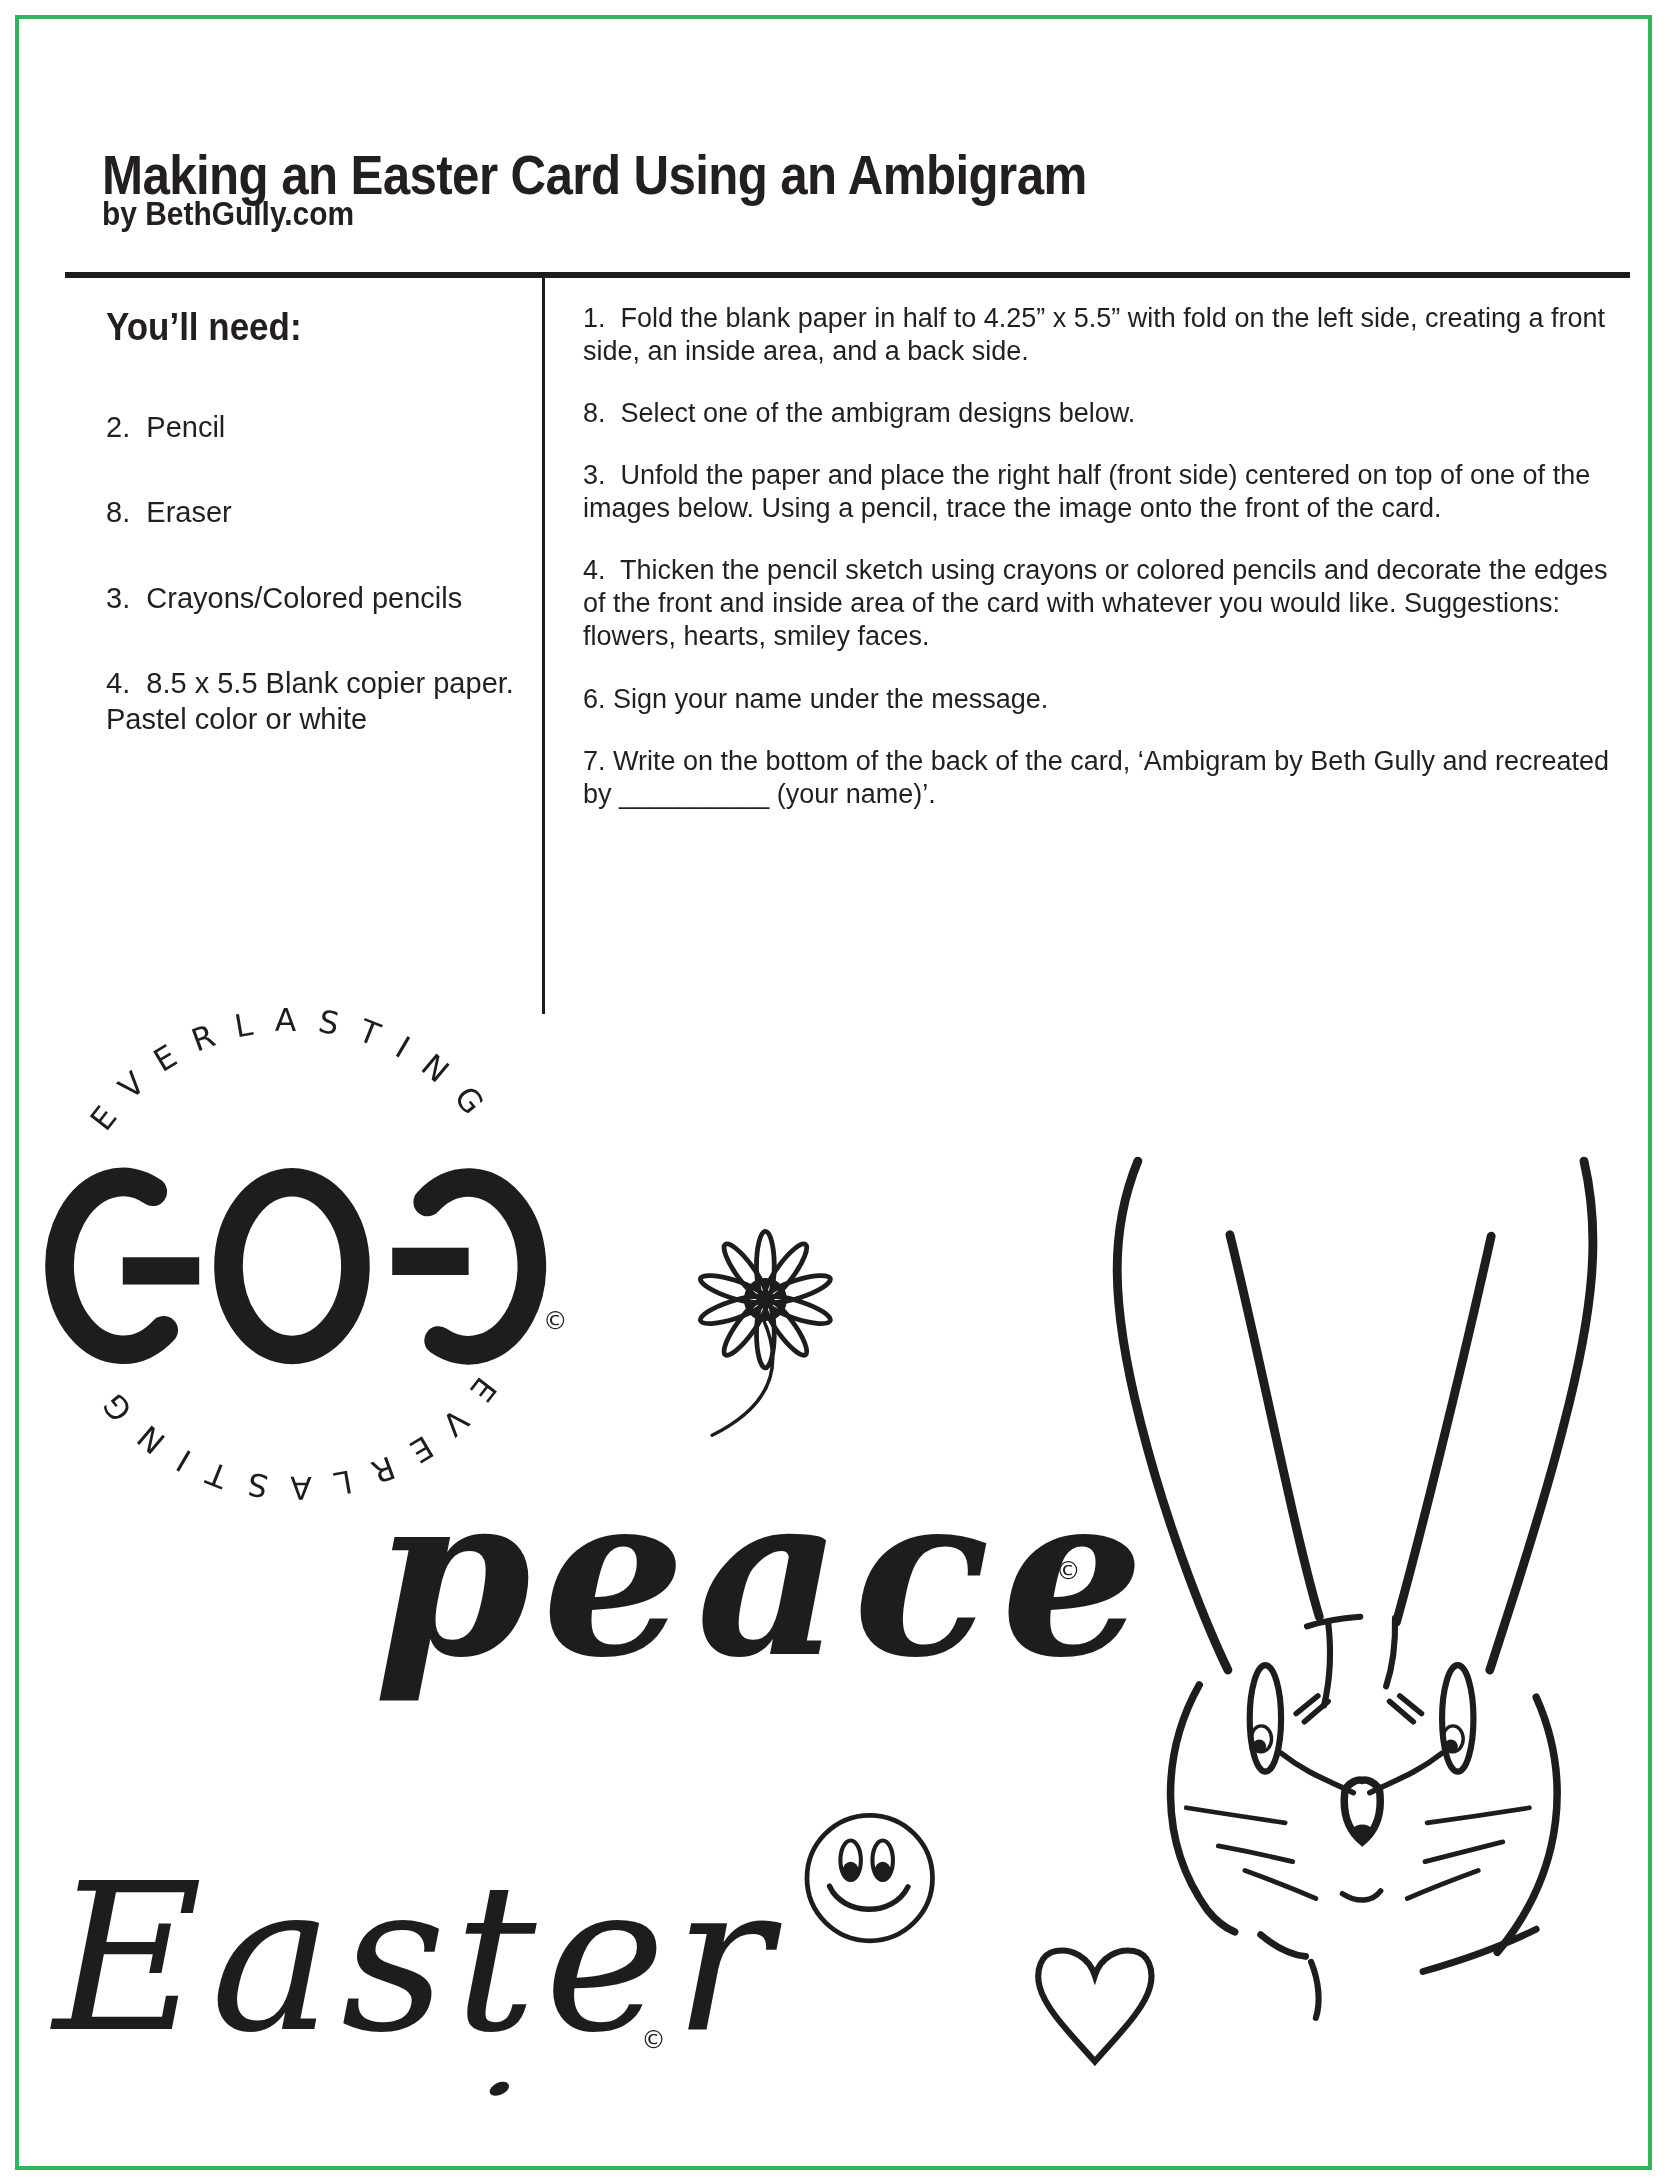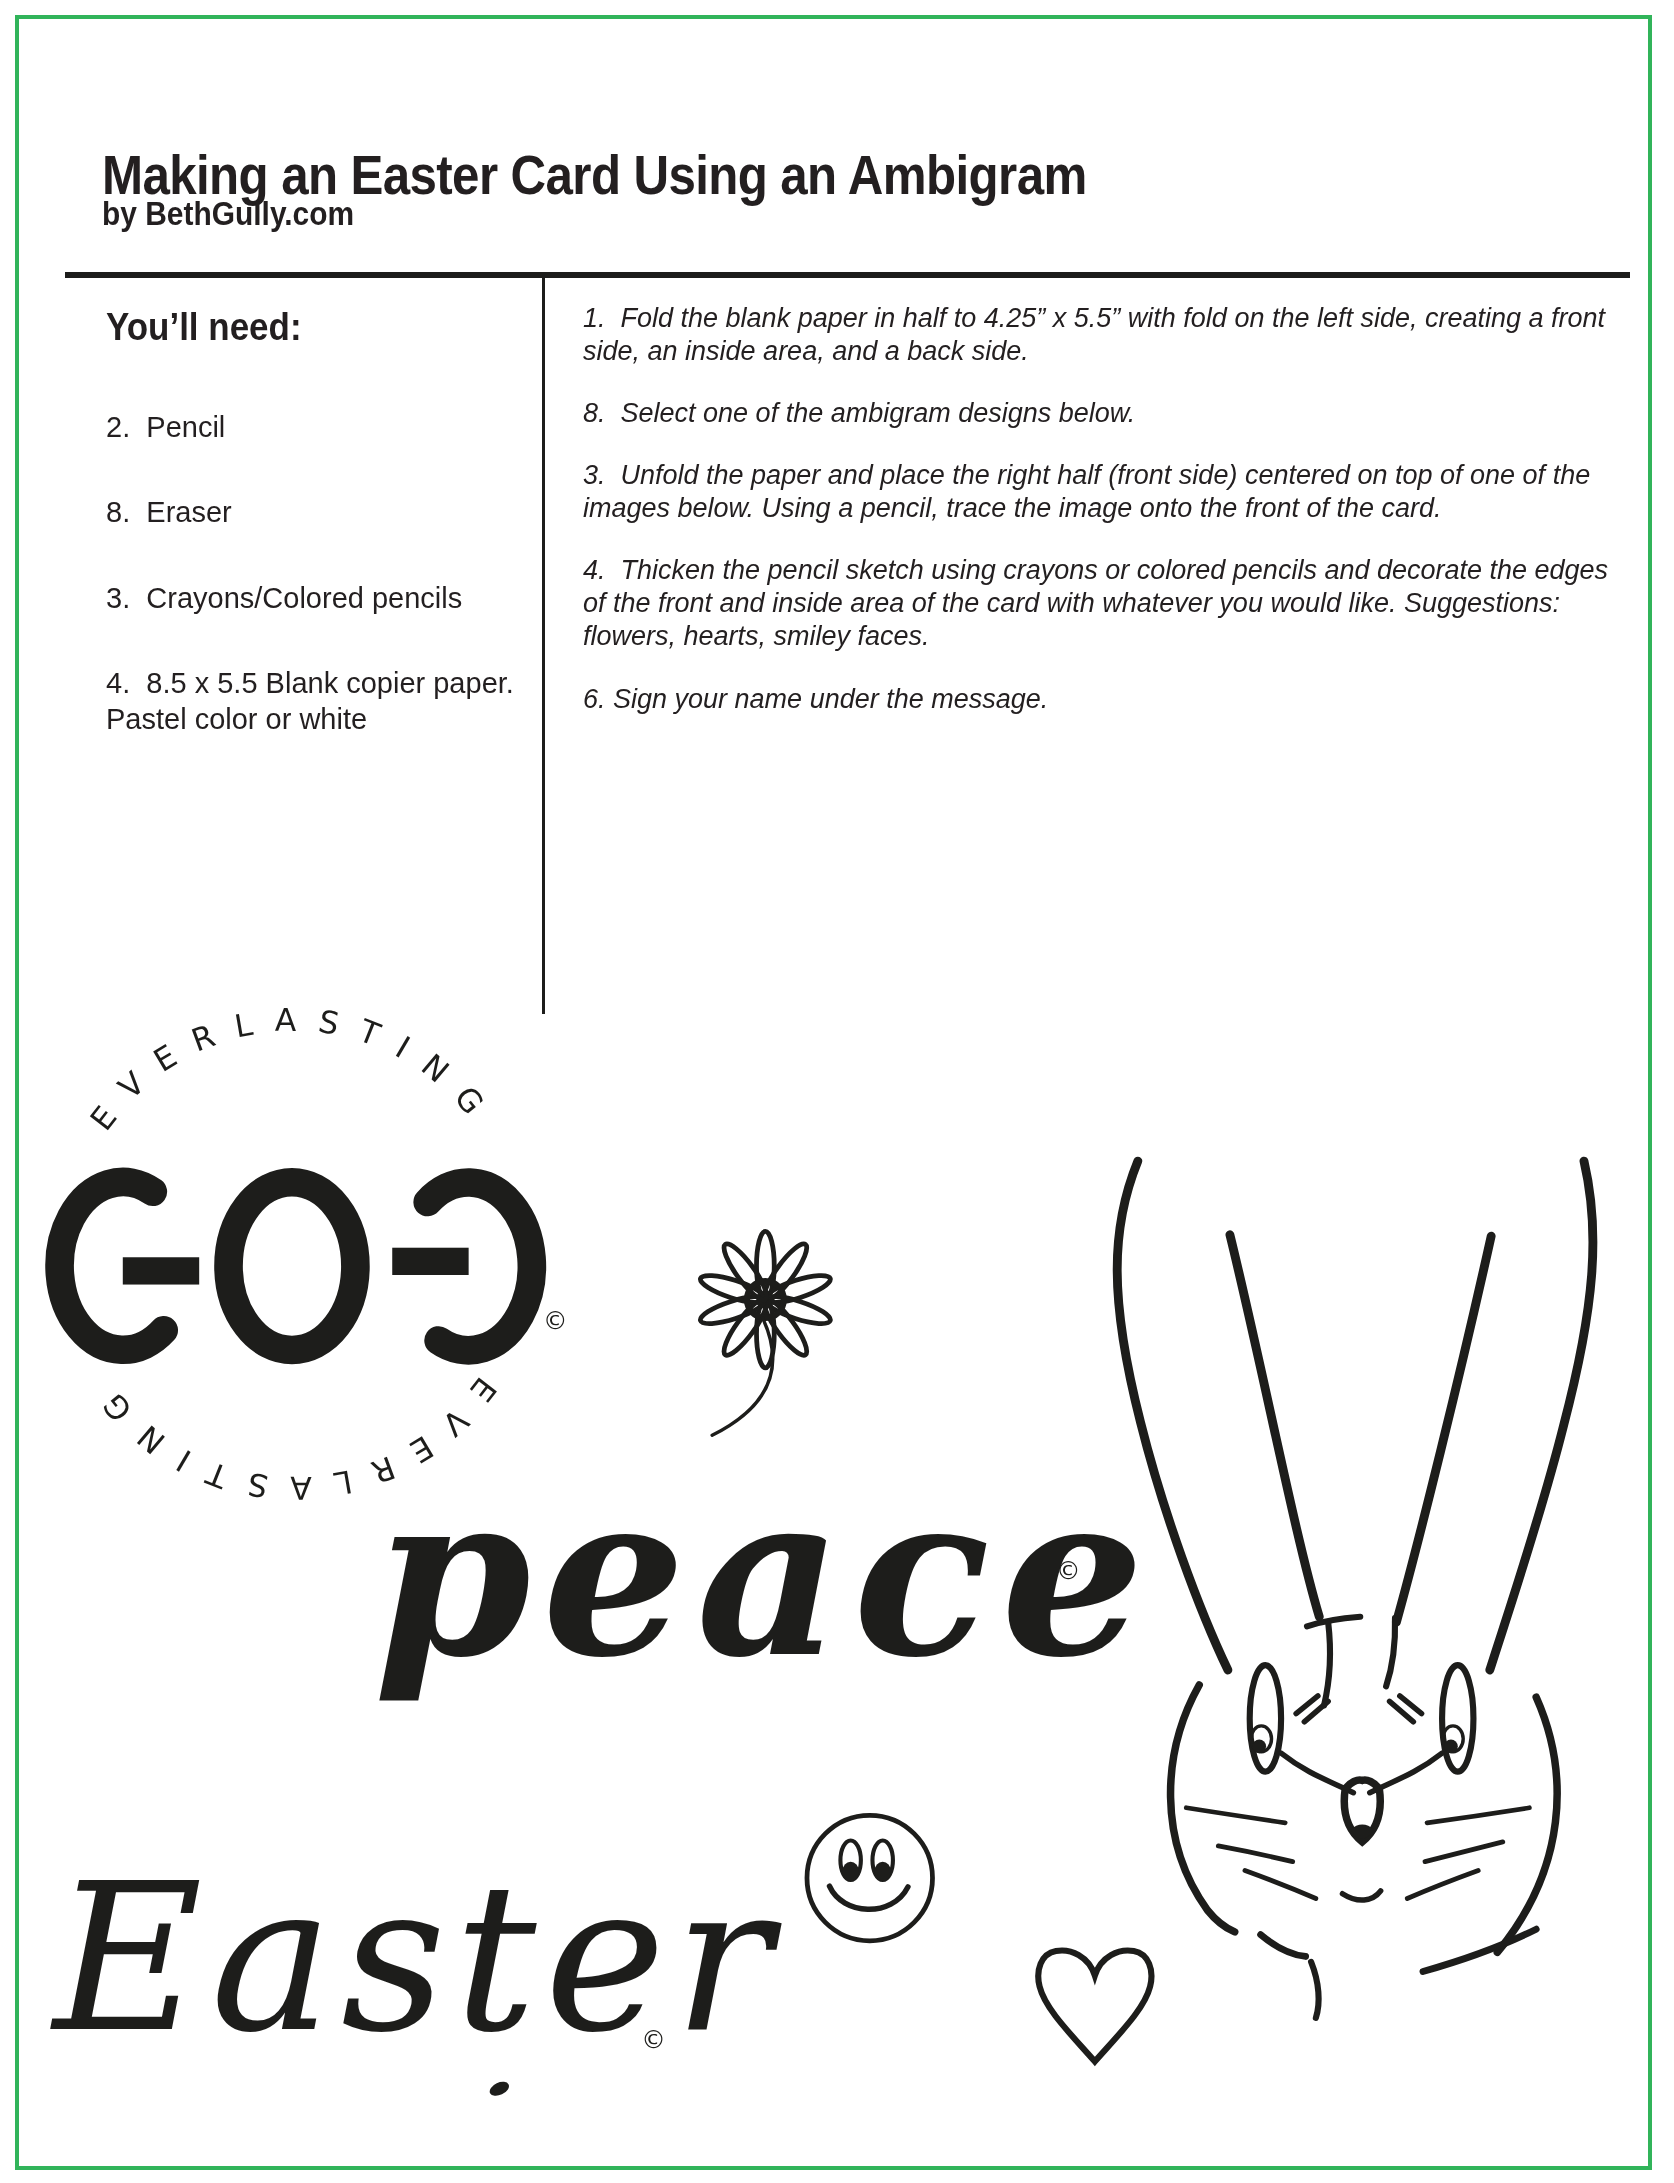--- a/index.html
+++ b/index.html
@@ -50,21 +50,20 @@
     margin-bottom:49px;
     white-space:pre-wrap;
   }
   .steps{
     position:absolute;left:583px;top:302px;width:1044px;
   }
   .steps .step{
     font-size:27px;line-height:1.225;
     margin-bottom:29px;
     white-space:pre-wrap;
-    font-style:italic;
   }
   svg.art{
     position:absolute;left:0;top:0;width:1674px;height:2183px;
   }
   svg .ink{stroke:#1d1d1b;fill:none;stroke-linecap:round;}
   svg .fillink{fill:#1d1d1b;stroke:none;}
   svg .arc-text{
     font-family:"DejaVu Sans", sans-serif;
     font-size:46px;letter-spacing:30px;fill:#1d1d1b;
   }
@@ -101,20 +100,21 @@
   <div class="mat-item">3.  Crayons/Colored pencils</div>
   <div class="mat-item">4.  8.5 x 5.5 Blank copier paper. Pastel color or white</div>
 </div>
 
 <div class="steps">
   <div class="step">1.  Fold the blank paper in half to 4.25” x 5.5” with fold on the left side, creating a front side, an inside area, and a back side.</div>
   <div class="step">8.  Select one of the ambigram designs below.</div>
   <div class="step">3.  Unfold the paper and place the right half (front side) centered on top of one of the images below. Using a pencil, trace the image onto the front of the card.</div>
   <div class="step">4.  Thicken the pencil sketch using crayons or colored pencils and decorate the edges of the front and inside area of the card with whatever you would like. Suggestions: flowers, hearts, smiley faces.</div>
   <div class="step">6. Sign your name under the message.</div>
+  <div class="step">7. Write on the bottom of the back of the card, ‘Ambigram by Beth Gully and recreated by __________ (your name)’.</div>
 </div>
 
 <svg class="art" viewBox="0 0 2454 3200">
   <defs>
     <path id="arcTop" d="M 135,1700 A 325,325 0 0 1 725,1700"></path>
     <g id="g-glyph">
       <path class="ink" stroke-width="42" d="M 224,1747 A 93,123 0 1 0 240,1950"></path>
       <rect class="fillink" x="180" y="1843" width="112" height="40"></rect>
     </g>
   </defs>

